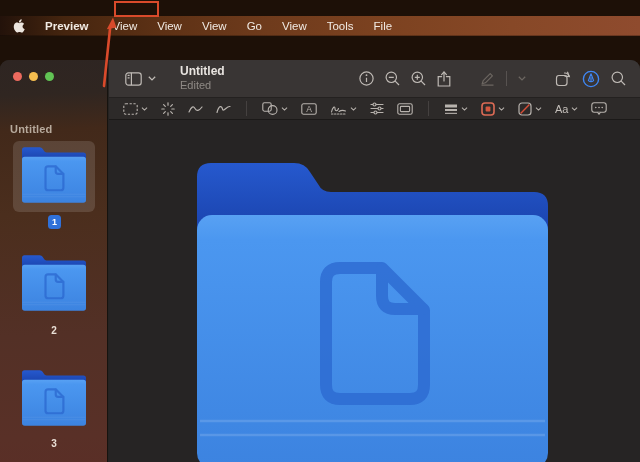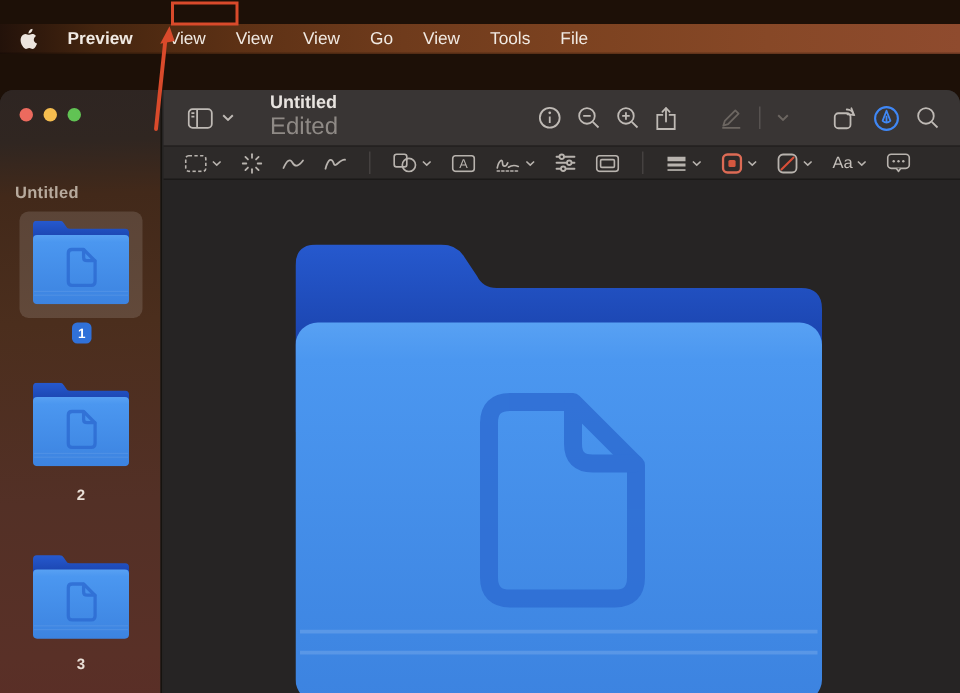--- a/index.html
+++ b/index.html
@@ -75,21 +75,21 @@
   .titlebar {
     position:absolute; left:109px; top:0; width:531px; height:37px;
     background:#393534;
     display:flex; align-items:center;
     padding:0 14px 0 16px;
     color:#c3beb9;
   }
   .titlebar .icon-btn { display:flex; align-items:center; justify-content:center; }
   .tb-title { margin-left:24px; line-height:1.15; }
   .tb-title .t { font-size:12px; font-weight:700; color:#e8e4e0; }
-  .tb-title .s { font-size:16px; color:#8f8a86;text-align:right; }
+  .tb-title .s { font-size:11px; color:#8f8a86; }
   .tb-right { margin-left:auto; display:flex; align-items:center; gap:11px; }
   .tb-right .gap { width:7px; }
   .vdiv { width:1px; height:15px; background:#575250; }
   .disabled { color:#6c6661; }
   .chev { display:flex; align-items:center; }
 
   
   .markupbar {
     position:absolute; left:109px; top:37px; width:531px; height:23px;
     background:#2d2a29; border-top:1px solid #242120; border-bottom:1px solid #1b1918;

